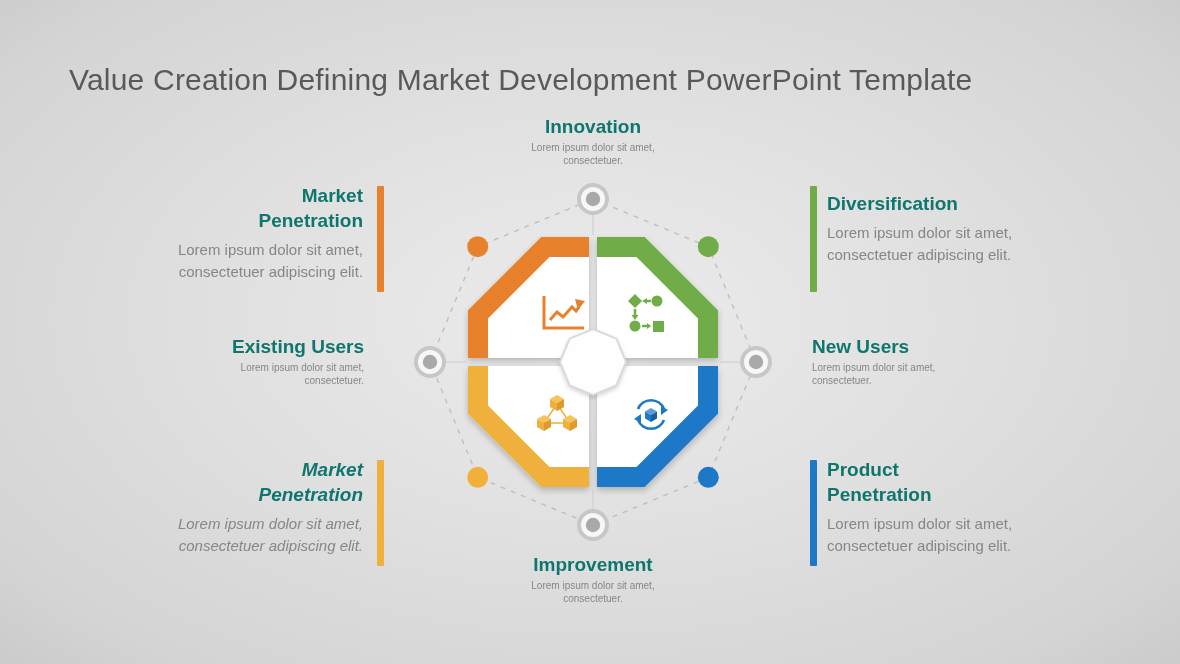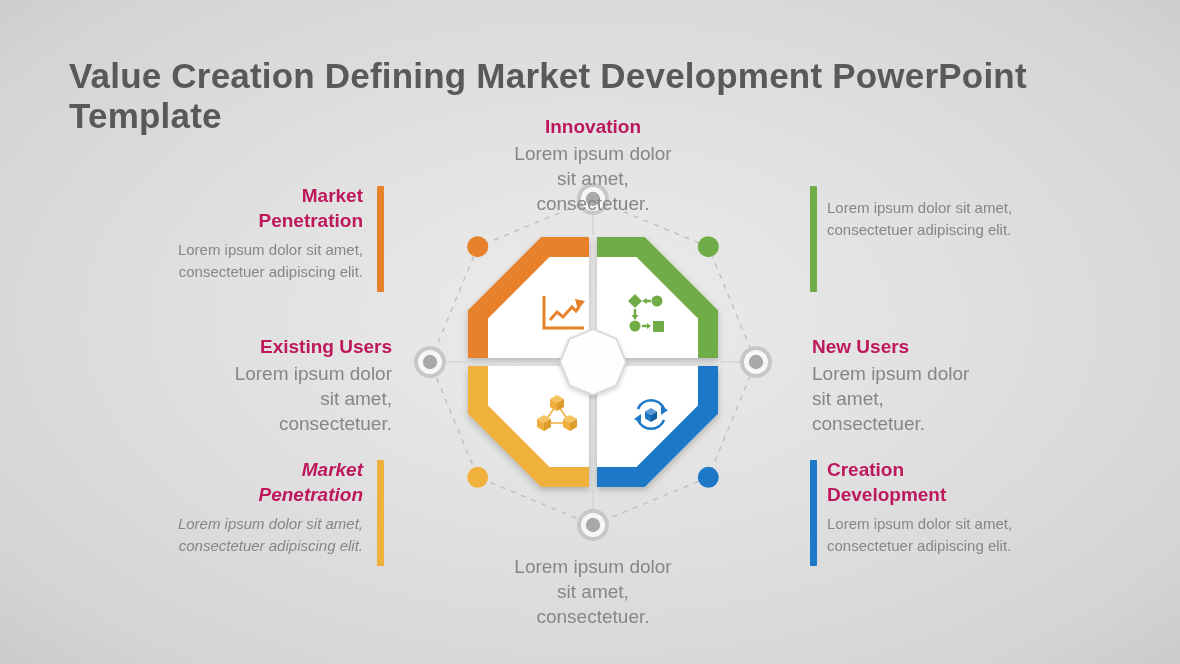--- a/index.html
+++ b/index.html
@@ -2,30 +2,30 @@
 <html><head>
 <meta charset="utf-8">
 <style>
   html,body{margin:0;padding:0;}
   body{
     width:1180px;height:664px;overflow:hidden;position:relative;
     font-family:"Liberation Sans","DejaVu Sans",sans-serif;
     background:radial-gradient(ellipse at 50% 48%, #ececec 0%, #e0e0e0 45%, #d4d4d4 85%, #cbcbcb 100%);
   }
   .page-title{
-    position:absolute;left:69px;top:33px;
-    font-size:35px;font-weight:700;color:#595959;letter-spacing:.2px;
+    position:absolute;left:69px;top:43px;
+    font-size:30px;font-weight:400;color:#595959;letter-spacing:.2px;
   }
   .section{position:absolute;}
   .section h3{
-    margin:0;font-size:19px;line-height:25px;font-weight:bold;color:#be185d;
+    margin:0;font-size:19px;line-height:25px;font-weight:bold;color:#0f766e;
   }
   .section p{margin:0;color:#868686;}
   .corner p{margin-top:6px;font-size:15px;line-height:1.45;}
-  .cardinal p{margin-top:2px;font-size:19px;line-height:1.32;}
+  .cardinal p{margin-top:2px;font-size:10px;line-height:1.32;}
   .align-right{text-align:right;}
   .align-left{text-align:left;}
   .align-center{text-align:center;}
   .align-right h3.narrow{max-width:150px;margin-left:auto;}
   .align-left h3.narrow{max-width:150px;}
   .accent-bar{position:absolute;width:7px;height:106px;border-radius:1px;}
   .bar-orange{background:#e8812c;}
   .bar-green{background:#70ac47;}
   .bar-yellow{background:#f0b03c;}
   .bar-blue{background:#1e78c8;}
@@ -144,42 +144,44 @@
   <h3>Innovation</h3>
   <p style="max-width:170px;margin-left:auto;margin-right:auto;">Lorem ipsum dolor sit amet, consectetuer.</p>
 </div>
 
 <div class="section corner align-right" style="left:117px;top:183px;width:246px;">
   <h3 class="narrow">Market Penetration</h3>
   <p>Lorem ipsum dolor sit amet, consectetuer adipiscing elit.</p>
 </div>
 <div class="accent-bar bar-orange" style="left:377px;top:186px;"></div>
 
-<div class="section cardinal align-right" style="left:172px;top:334px;width:220px;">
+<div class="section cardinal align-right" style="left:144px;top:334px;width:220px;">
   <h3>Existing Users</h3>
   <p style="max-width:170px;margin-left:auto;">Lorem ipsum dolor sit amet, consectetuer.</p>
 </div>
 
 <div class="section corner align-right" style="left:117px;top:457px;width:246px;font-style:italic;">
   <h3 class="narrow">Market Penetration</h3>
   <p>Lorem ipsum dolor sit amet, consectetuer adipiscing elit.</p>
 </div>
 <div class="accent-bar bar-yellow" style="left:377px;top:460px;"></div>
 
 <div class="section cardinal align-center" style="left:483px;top:552px;width:220px;">
+  <h3>Improvement</h3>
   <p style="max-width:170px;margin-left:auto;margin-right:auto;">Lorem ipsum dolor sit amet, consectetuer.</p>
 </div>
 
 <div class="section corner align-left" style="left:827px;top:191px;width:250px;">
+  <h3>Diversification</h3>
   <p>Lorem ipsum dolor sit amet, consectetuer adipiscing elit.</p>
 </div>
 <div class="accent-bar bar-green" style="left:810px;top:186px;"></div>
 
 <div class="section cardinal align-left" style="left:812px;top:334px;width:220px;">
   <h3>New Users</h3>
   <p style="max-width:170px;">Lorem ipsum dolor sit amet, consectetuer.</p>
 </div>
 
 <div class="section corner align-left" style="left:827px;top:457px;width:250px;">
-  <h3 class="narrow">Creation Development</h3>
+  <h3 class="narrow">Product Penetration</h3>
   <p>Lorem ipsum dolor sit amet, consectetuer adipiscing elit.</p>
 </div>
 <div class="accent-bar bar-blue" style="left:810px;top:460px;"></div>
 
 </body></html>

